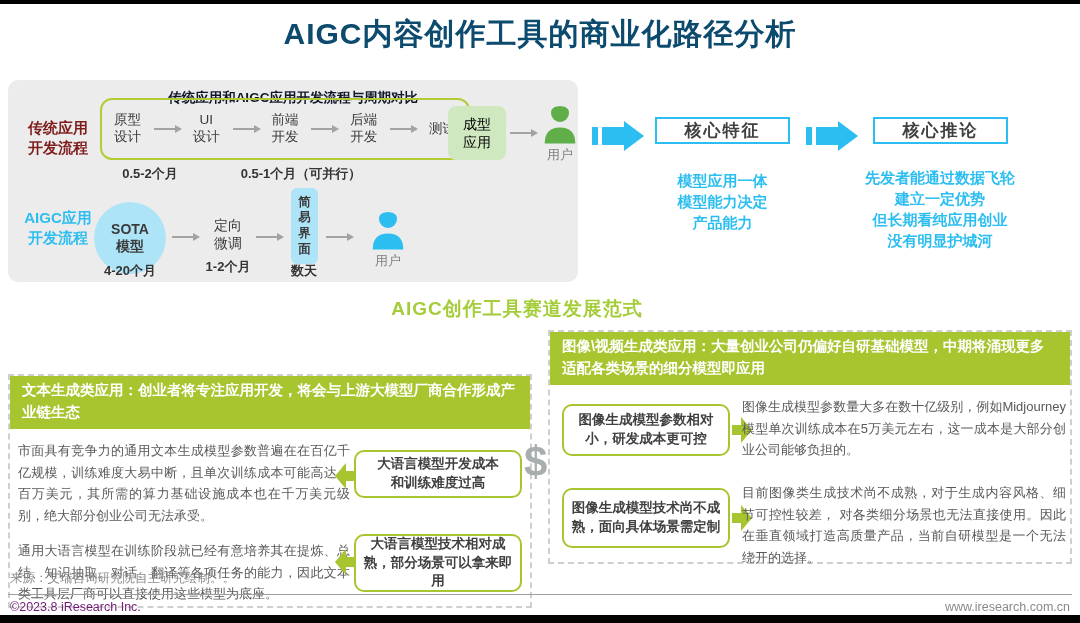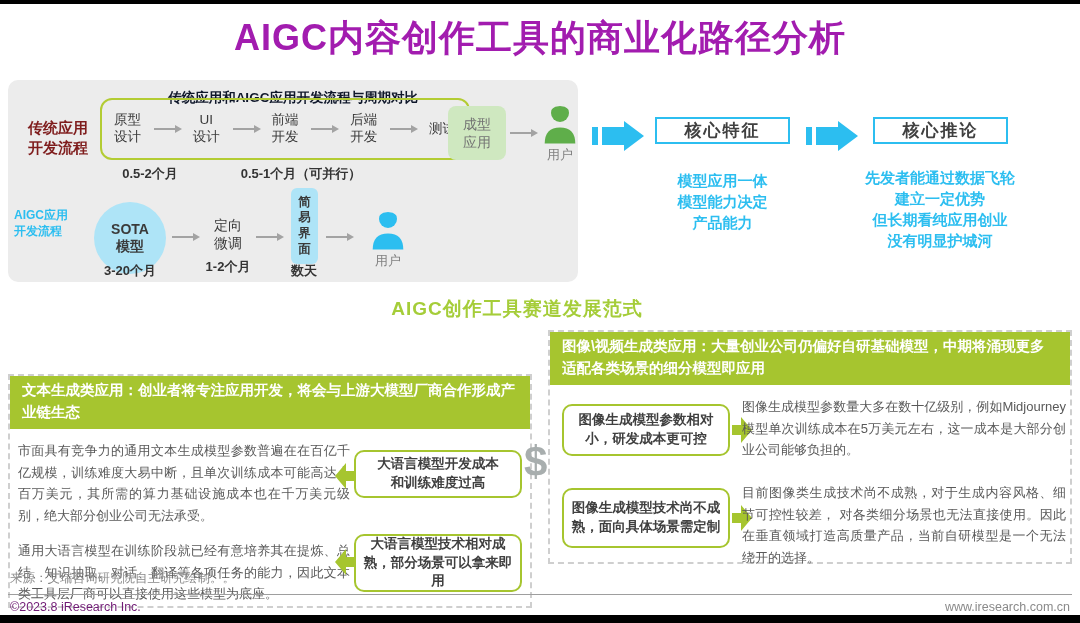--- a/index.html
+++ b/index.html
@@ -8,21 +8,21 @@
     position:relative; width:1080px; height:623px; overflow:hidden;
     font-family:"Liberation Sans","DejaVu Sans",sans-serif; background:#fff;
   }
   .abs { position:absolute; }
   .pre { white-space:pre-line; }
 
   .topbar { left:0; top:0; width:1080px; height:4px; background:#000; }
   .bottombar { left:0; top:615px; width:1080px; height:8px; background:#000; }
 
   .title { left:0; top:14px; width:1080px; text-align:center;
-    font-size:36px; font-weight:bold; color:#a21caf; letter-spacing:1px; }
+    font-size:30px; font-weight:bold; color:#0c4a6e; letter-spacing:1px; }
 
   
   .flow-panel { left:8px; top:80px; width:570px; height:202px;
     background:#ececec; border-radius:10px; }
   .flow-header { left:0; top:9px; width:570px; text-align:center;
     font-size:13.5px; font-weight:bold; color:#0f172a; }
   .trad-label { left:6px; top:38px; width:88px; text-align:center;
     font-size:15px; font-weight:bold; color:#7f1d1d; line-height:1.3; }
   .steps-box { left:92px; top:18px; width:370px; height:62px;
     border:2px solid #b3cc33; border-radius:12px;
@@ -30,25 +30,25 @@
   .step { font-size:13.5px; color:#3a3a3a; text-align:center; line-height:1.25; font-weight:500; }
   .garrow { width:26px; height:0; border-top:2px solid #a3a3a3; position:relative; flex:none; }
   .garrow::after { content:''; position:absolute; right:-2px; top:-5px;
     border-left:7px solid #a3a3a3; border-top:4px solid transparent; border-bottom:4px solid transparent; }
   .garrow-abs { position:absolute; height:0; border-top:2px solid #a3a3a3; }
   .garrow-abs::after { content:''; position:absolute; right:-2px; top:-5px;
     border-left:7px solid #a3a3a3; border-top:4px solid transparent; border-bottom:4px solid transparent; }
   .duration { font-size:13px; font-weight:bold; color:#333; }
   .result-box { left:440px; top:26px; width:58px; height:54px; background:#cfe8c0;
     border-radius:8px; display:flex; align-items:center; justify-content:center;
-    font-size:14px; color:#737373; line-height:1.3; text-align:center; }
+    font-size:14px; color:#000000; line-height:1.3; text-align:center; }
   .user-label { font-size:13px; color:#808080; text-align:center; }
 
-  .aigc-label { left:6px; top:128px; width:88px; text-align:left;
-    font-size:12px; font-weight:bold; color:#2cbef0; line-height:1.3; }
+  .aigc-label { left:6px; top:128px; width:88px; text-align:center;
+    font-size:15px; font-weight:bold; color:#2cbef0; line-height:1.3; }
   .sota-circle { left:86px; top:122px; width:72px; height:72px; border-radius:50%;
     background:#aee4f7; display:flex; align-items:center; justify-content:center;
     font-size:14px; font-weight:bold; color:#3a3a3a; text-align:center; line-height:1.25; }
   .tune { left:196px; top:136px; width:48px; text-align:center;
     font-size:14px; color:#3a3a3a; line-height:1.3; }
   .ui-box { left:283px; top:108px; width:27px; height:76px; background:#aee4f7;
     border-radius:6px; display:flex; align-items:center; justify-content:center;
     font-size:12.5px; font-weight:bold; color:#3a3a3a; line-height:1.25; text-align:center; }
 
   
@@ -144,21 +144,21 @@
 面</div>
     <div class="garrow-abs" style="left:318px; top:156px; width:26px;"></div>
     <div class="abs user-icon" style="left:362px; top:126px;">
       <svg width="36" height="44" viewBox="0 0 40 48">
         <circle class="user-blue" cx="20" cy="14" r="10"></circle>
         <path class="user-blue" d="M3 48 Q3 30 20 30 Q37 30 37 48 Z"></path>
         <path d="M9 9 Q20 1 31 9" stroke="#ececec" stroke-width="2.5" fill="none"></path>
       </svg>
     </div>
     <div class="abs user-label" style="left:356px; top:172px; width:48px;">用户</div>
-    <div class="abs duration" style="left:86px; top:182px; width:72px; text-align:center;">3-20个月</div>
+    <div class="abs duration" style="left:86px; top:182px; width:72px; text-align:center;">4-20个月</div>
     <div class="abs duration" style="left:190px; top:178px; width:60px; text-align:center;">1-2个月</div>
     <div class="abs duration" style="left:278px; top:182px; width:36px; text-align:center;">数天</div>
   </div>
 
   <div class="abs" style="left:592px; top:121px;">
     <svg width="52" height="30" viewBox="0 0 52 30">
       <rect class="cyan-arrow" x="0" y="6" width="6" height="18"></rect>
       <polygon class="cyan-arrow" points="10,6 32,6 32,0 52,15 32,30 32,24 10,24"></polygon>
     </svg>
   </div>

